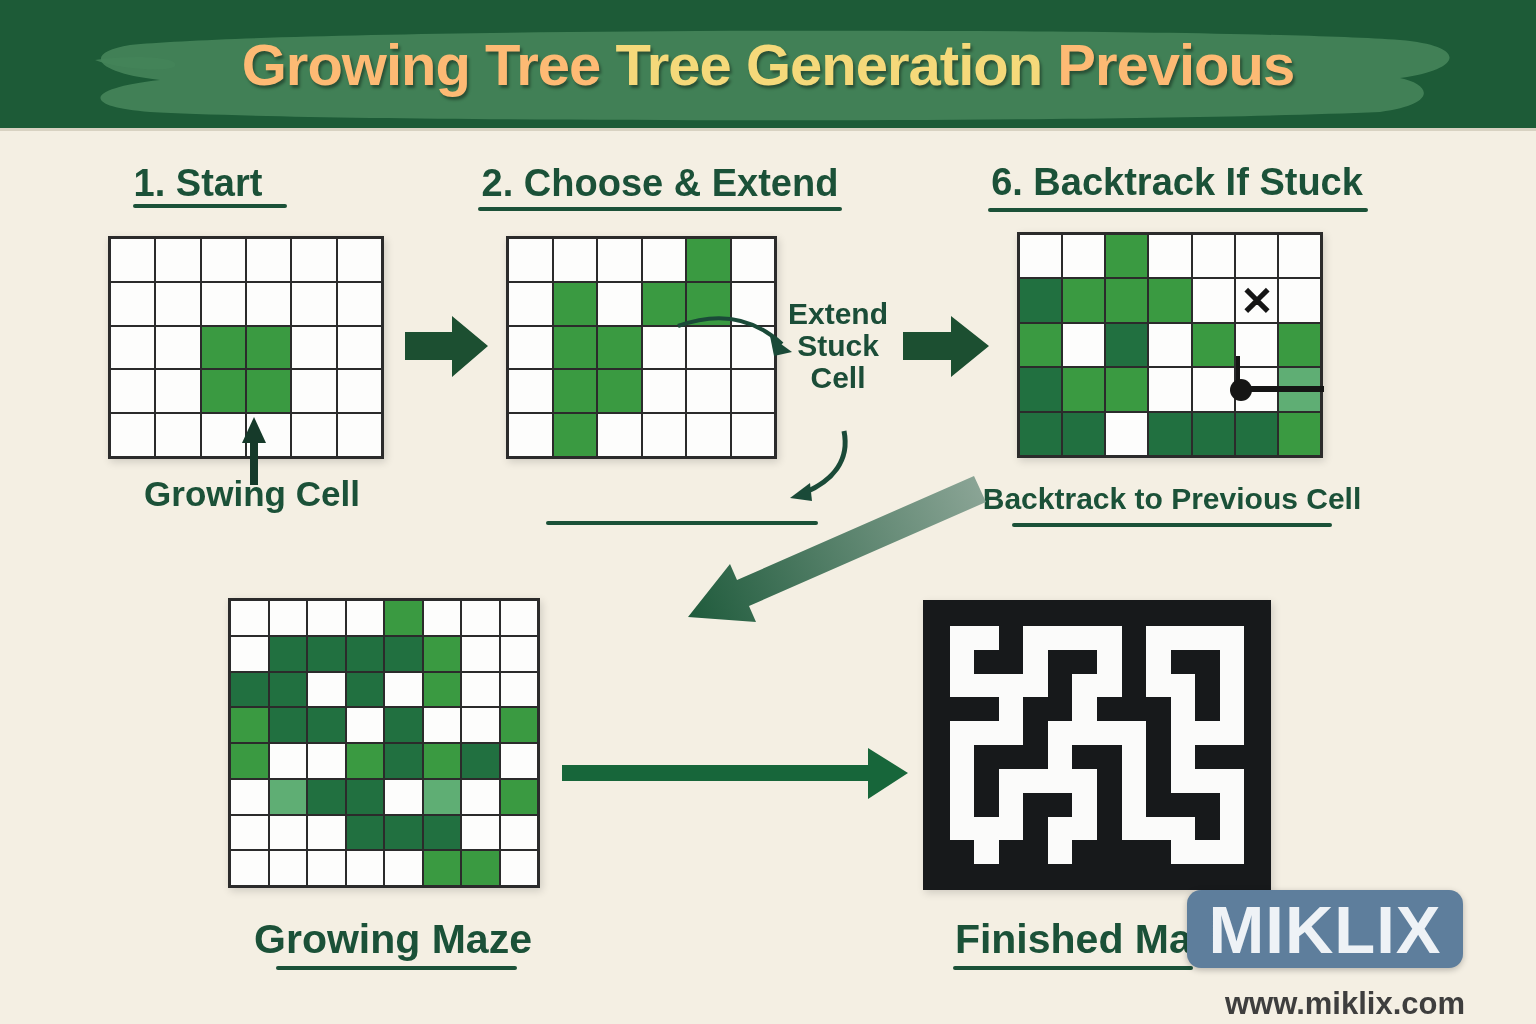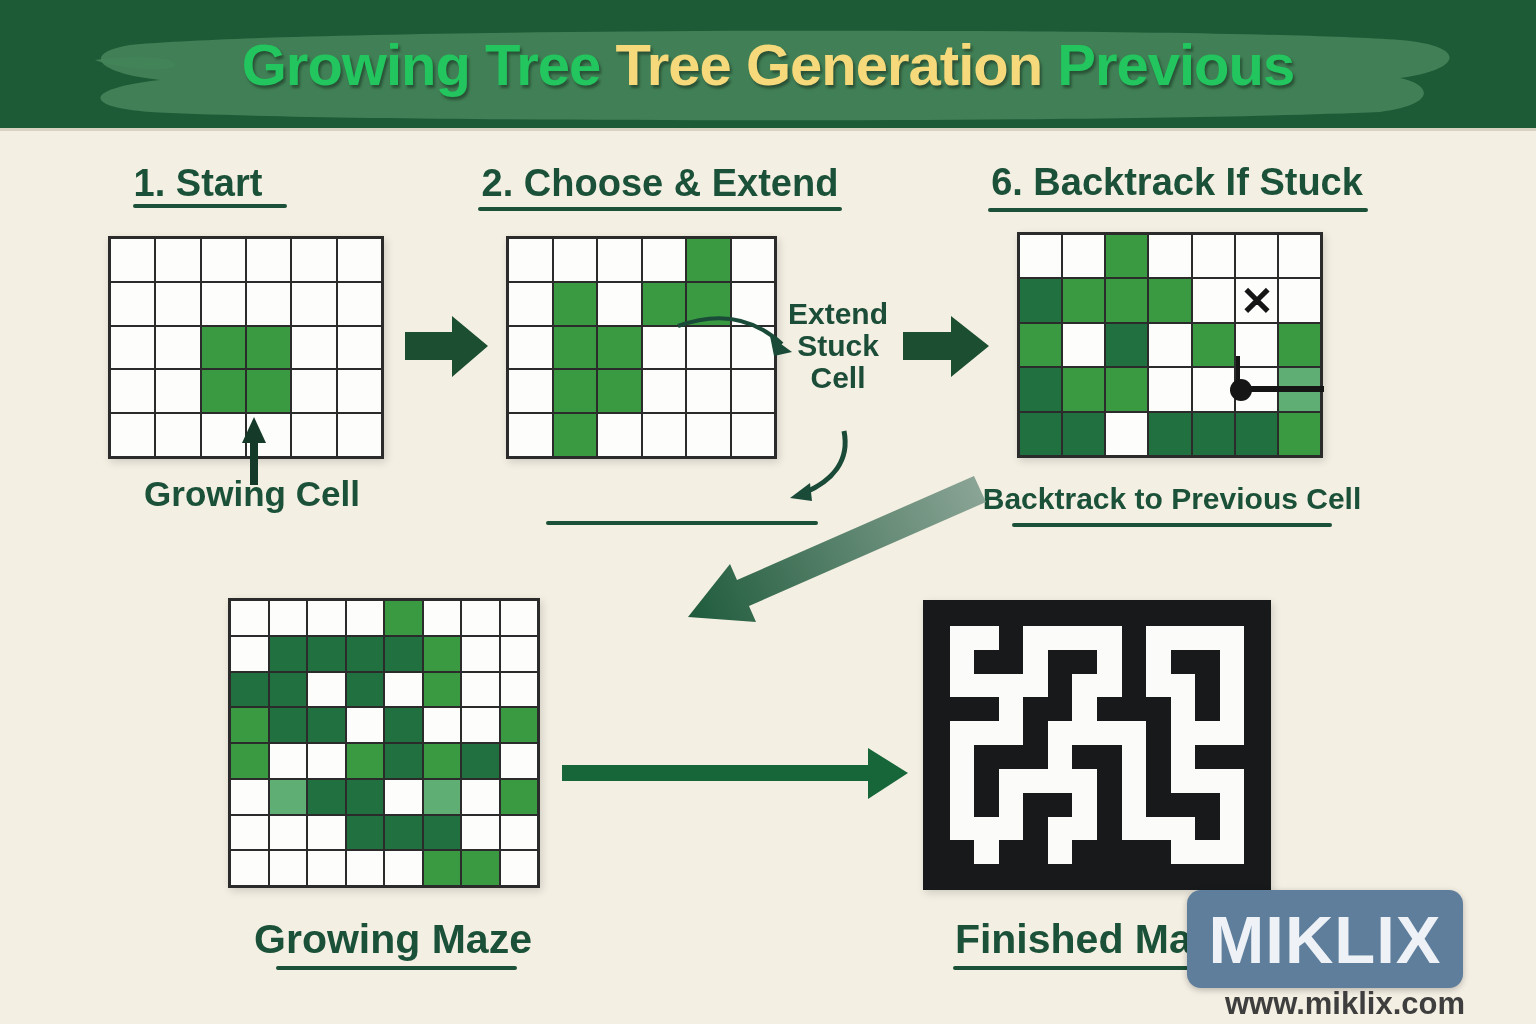--- a/index.html
+++ b/index.html
@@ -5,36 +5,36 @@
   html,body{margin:0;padding:0;background:#f4efe3;}
   #canvas{position:relative;width:1536px;height:1024px;background:#f4efe3;overflow:hidden;
           font-family:"Liberation Sans",sans-serif;}
   
   #banner{position:absolute;left:0;top:0;width:1536px;height:128px;background:#1d5b37;
           box-shadow:0 3px 0 #d8d2c2;}
   #banner svg{position:absolute;left:0;top:0;}
   #title{position:absolute;left:0;top:0;width:1536px;height:128px;display:flex;align-items:center;
          justify-content:center;font-size:58px;font-weight:700;letter-spacing:-1px;
          text-shadow:2px 3px 3px rgba(0,0,0,.38);white-space:pre;}
-  .t-cream{color:#22c55e;} .t-yellow{color:#f5d97a;}
+  .t-cream{color:#fdba74;} .t-yellow{color:#f5d97a;}
   
   .heading{position:absolute;transform:translateX(-50%);color:#1b5138;font-weight:700;
            white-space:nowrap;}
   .underline{position:absolute;height:4px;background:#1b5138;border-radius:999px;}
   .caption{position:absolute;transform:translateX(-50%);color:#1b5138;font-weight:700;white-space:nowrap;}
   
   .grid{position:absolute;box-sizing:border-box;border:2px solid #2b2b2b;background:#fdfdfc;
         box-shadow:2px 3px 8px rgba(0,0,0,.15);}
   .grid .cell{box-sizing:border-box;}
   .grid.lined .cell{border:1px solid #2b2b2b;}
   .overlay{position:absolute;pointer-events:none;}
   .xmark{position:absolute;transform:translate(-50%,-50%);font-size:40px;font-weight:700;color:#151515;}
   .sidelabel{position:absolute;transform:translateX(-50%);color:#1b4d38;font-weight:700;
              font-size:30px;line-height:32px;text-align:center;}
-  #logo-box{position:absolute;left:1187px;top:890px;width:276px;height:98px;background:#5e7e9c;
+  #logo-box{position:absolute;left:1187px;top:890px;width:276px;height:78px;background:#5e7e9c;
             border-radius:14px;display:flex;align-items:center;justify-content:center;
             box-shadow:0 2px 6px rgba(0,0,0,.25);}
   #logo-text{font-size:67px;font-weight:700;color:#eef2f6;letter-spacing:1px;}
   #site-url{position:absolute;left:1160px;top:986px;width:305px;text-align:right;font-size:31px;
             font-weight:700;color:#3e3e3e;}
 </style>
 </head>
 <body>
 
 <div id="canvas">

